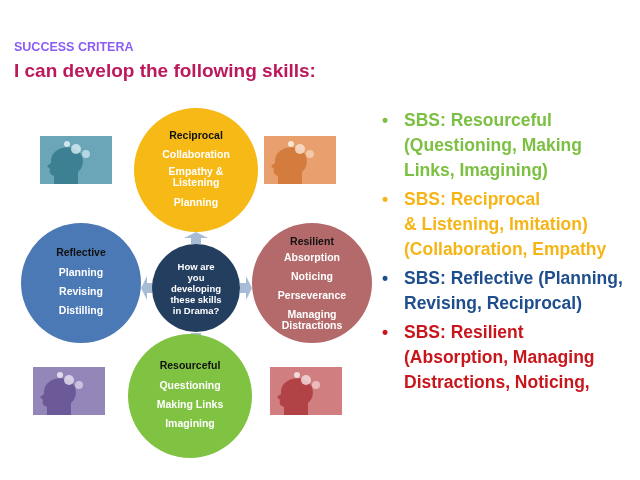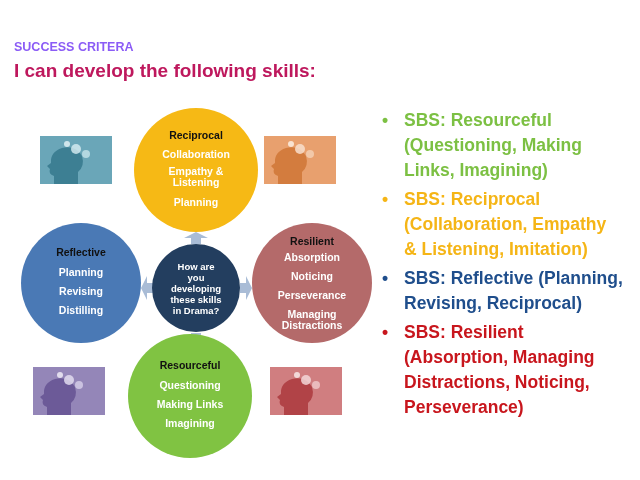--- a/index.html
+++ b/index.html
@@ -114,28 +114,27 @@
 <div class="abs bullets">
   <div class="bullet" style="color:#7cc043">
     <span class="dot">•</span>
     <div>SBS: Resourceful</div>
     <div>(Questioning, Making</div>
     <div>Links, Imagining)</div>
   </div>
   <div class="bullet" style="color:#f5b516">
     <span class="dot">•</span>
     <div>SBS: Reciprocal</div>
+    <div>&amp; Listening, Imitation)</div>
     <div>(Collaboration, Empathy</div>
-    <div>&amp; Listening, Imitation)</div>
   </div>
   <div class="bullet" style="color:#1f4e8c">
     <span class="dot">•</span>
     <div>SBS: Reflective (Planning,</div>
     <div>Revising, Reciprocal)</div>
   </div>
   <div class="bullet" style="color:#c8161d">
     <span class="dot">•</span>
     <div>SBS: Resilient</div>
     <div>(Absorption, Managing</div>
     <div>Distractions, Noticing,</div>
-    <div>Perseverance)</div>
   </div>
 </div>
 
 </body></html>

